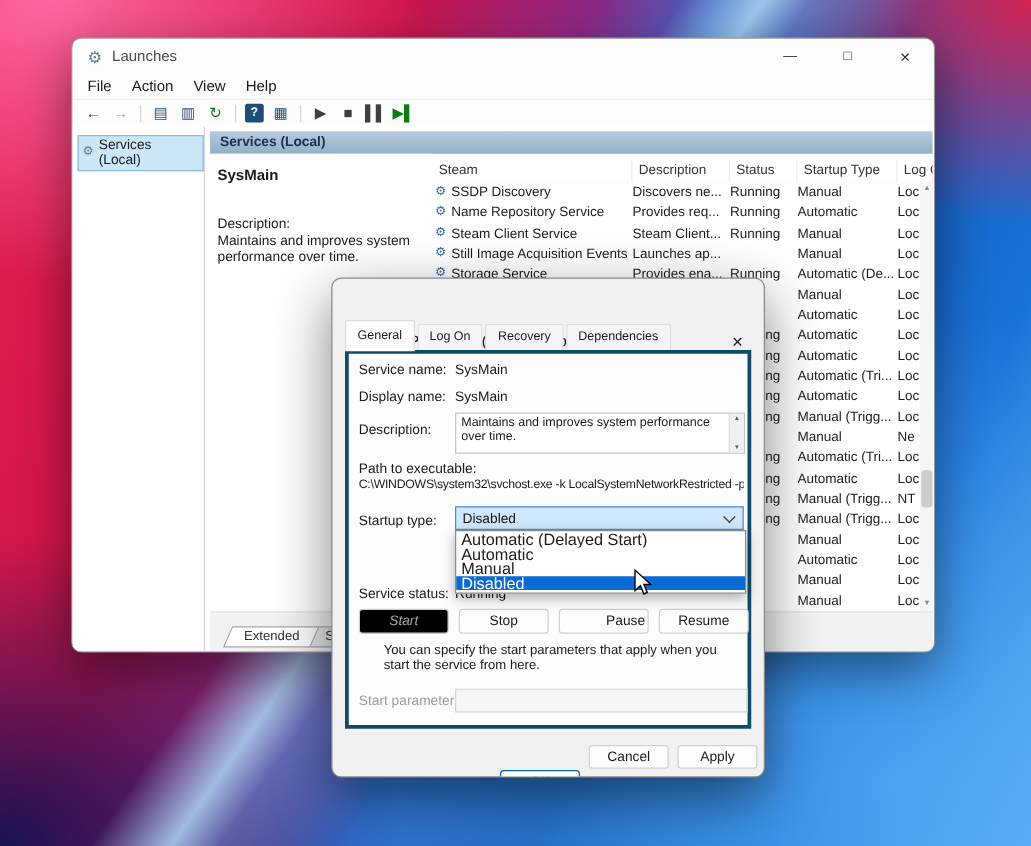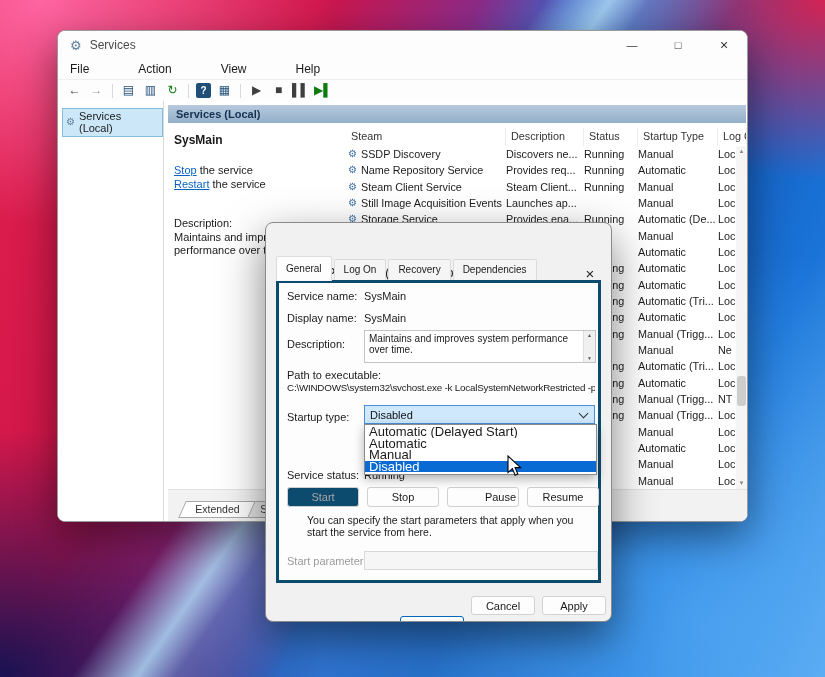--- a/index.html
+++ b/index.html
@@ -19,21 +19,21 @@
 
   
   #win{position:absolute;left:57px;top:30px;width:689px;height:490px;background:#fff;
        border:1px solid #9a9a9a;border-radius:8px;box-shadow:0 14px 40px rgba(0,0,0,.45);overflow:hidden;}
   .titlebar{height:28px;display:flex;align-items:center;padding-left:12px;background:#fdfdfd;}
   .win-icon{font-size:13px;color:#5f7d9e;margin-right:8px;line-height:1;}
   .win-title{font-size:12px;color:#4a4a4a;}
   .caption{margin-left:auto;display:flex;height:100%;}
   .cap{width:46px;height:100%;display:flex;align-items:center;justify-content:center;font-size:11px;color:#333;}
   .cap.close-glyph{font-size:14px;}
-  .menubar{height:20px;display:flex;align-items:center;background:#fdfdfd;border-bottom:1px solid #efefef;padding-left:4px;gap:33px;}
+  .menubar{height:20px;display:flex;align-items:center;background:#fdfdfd;border-bottom:1px solid #efefef;padding-left:4px;}
   .menu-item{font-size:12px;color:#1a1a1a;padding:2px 8px;}
   .toolbar{height:21px;display:flex;align-items:center;background:#fdfdfd;border-bottom:1px solid #e0e0e0;padding-left:8px;gap:5px;}
   .tb-icon{min-width:17px;height:17px;line-height:17px;text-align:center;font-size:12px;}
   .tb-badge{border-radius:2px;font-size:10px;font-weight:bold;min-width:15px;height:15px;line-height:15px;}
   .tb-sep{width:1px;height:14px;background:#d8d8d8;margin:0 2px;}
   .win-body{position:absolute;left:0;top:70px;right:0;bottom:0;background:#fff;}
   .tree{position:absolute;left:0;top:0;width:105px;bottom:0;background:#fff;border-right:1px solid #d9d9d9;}
   .tree-item{margin:7px 0 0 4px;display:inline-flex;align-items:center;gap:4px;padding:1px 5px 2px 3px;
              background:#cce8f8;border:1px solid #84bde0;font-size:11px;color:#1a1a1a;}
   .tree-gear{font-size:10px;color:#5f7d9e;line-height:1;}
@@ -87,36 +87,36 @@
   .combo{position:absolute;left:85px;top:122px;width:231px;height:19px;background:#cfe8fc;border:1px solid #4a90d9;
          font-size:11px;color:#111;display:flex;align-items:center;padding-left:5px;box-sizing:border-box;}
   .chev{position:absolute;right:7px;top:4px;width:6px;height:6px;border-right:1.4px solid #333;border-bottom:1.4px solid #333;transform:rotate(45deg);}
   .ddl{position:absolute;left:85px;top:141px;width:231px;background:#fff;border:1px solid #8a8a8a;z-index:6;
        box-shadow:0 4px 10px rgba(0,0,0,.3);padding:1px 0 2px;}
   .ddl-item{height:11.6px;line-height:11.6px;font-size:13px;padding-left:4px;color:#1a1a1a;white-space:nowrap;overflow:hidden;}
   .status-label{top:186px;}
   .status-val{top:186px;}
   .ctl{position:absolute;top:204px;width:72px;height:20px;background:#fdfdfd;border:1px solid #d0d0d0;border-radius:3px;
        font-size:11px;color:#1a1a1a;display:flex;align-items:center;justify-content:center;box-sizing:border-box;}
-  .ctl.dis{color:#a6a6a6;background:#0c4a6e;}
+  .ctl.dis{color:#a6a6a6;background:#000000;font-style:italic;}
   .help-text{position:absolute;left:8px;right:8px;top:232px;font-size:10.5px;line-height:11.5px;color:#1a1a1a;margin-left:20px;}
   .params-label{top:272px;color:#9b9b9b;}
   .params{position:absolute;left:85px;top:268px;width:228px;height:15px;background:#f6f6f6;border:1px solid #d8d8d8;outline:none;}
   .dlg-footer{position:absolute;left:0;right:5px;top:373px;height:20px;display:flex;justify-content:flex-end;gap:7px;}
   .fbtn{width:64px;height:19px;background:#fdfdfd;border:1px solid #d2d2d2;border-radius:3px;font-size:11px;color:#1a1a1a;
         display:flex;align-items:center;justify-content:center;box-sizing:border-box;}
   #cursor{position:absolute;left:507px;top:455px;z-index:99;}
 </style>
 </head>
 <body>
 
 <div id="win">
   <div class="titlebar">
     <span class="win-icon">⚙</span>
-    <span class="win-title">Services</span>
+    <span class="win-title">Launches</span>
     <div class="caption">
       <div class="cap">—</div>
       <div class="cap">□</div>
       <div class="cap close-glyph">×</div>
     </div>
   </div>
   <div class="menubar">
       <div class="menu-item">File</div>
       <div class="menu-item">Action</div>
       <div class="menu-item">View</div>
@@ -142,24 +142,20 @@
     <div class="tree">
       <div class="tree-item">
         <span class="tree-gear">⚙</span>
         <span>Services (Local)</span>
       </div>
     </div>
     <div class="result">
       <div class="result-header">Services (Local)</div>
       <div class="info">
         <div class="svc-title">SysMain</div>
-        <div class="svc-links">
-          <div><a>Stop</a><span> the service</span></div>
-          <div><a>Restart</a><span> the service</span></div>
-        </div>
         <div class="svc-desc-label">Description:</div>
         <div class="svc-desc">Maintains and improves system performance over time.</div>
       </div>
       <div class="col-headers">
           <div class="col-h">Steam</div>
           <div class="col-h">Description</div>
           <div class="col-h">Status</div>
           <div class="col-h">Startup Type</div>
           <div class="col-h">Log On As</div>
         </div>

